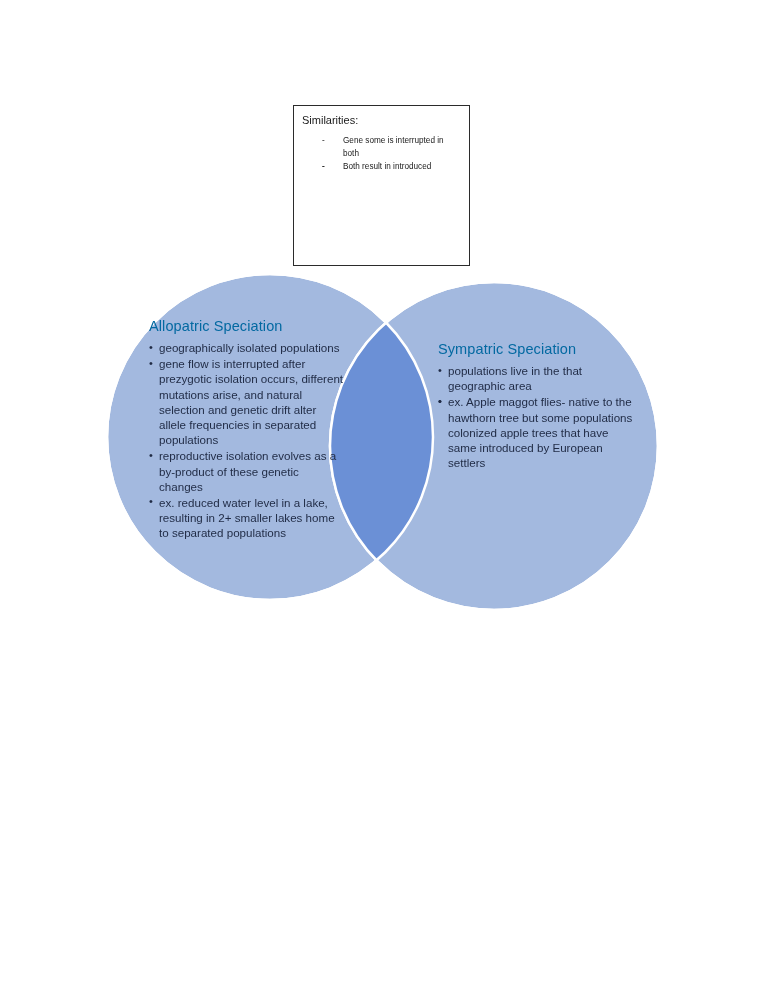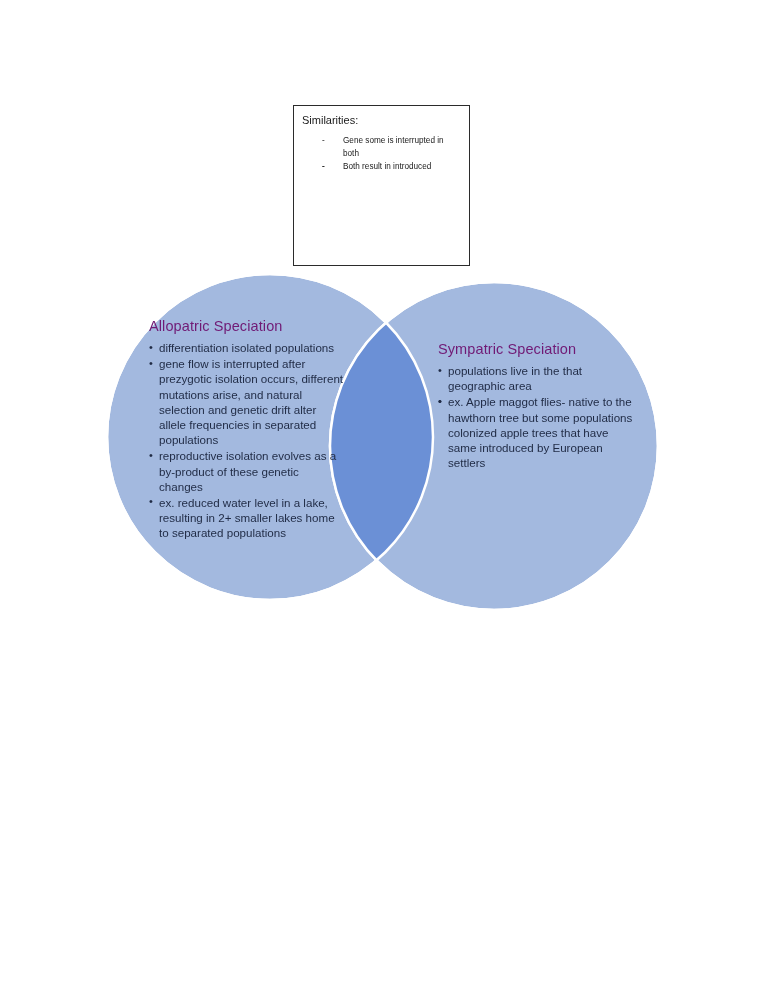--- a/index.html
+++ b/index.html
@@ -61,21 +61,21 @@
     height: 994px;
     pointer-events: none;
   }
 
   .venn-text {
     position: absolute;
     color: #1f2a44;
   }
   .venn-heading {
     font-size: 14.5px;
-    color: #701a75;
+    color: #0369a1;
     letter-spacing: 0.1px;
     margin-bottom: 6px;
     white-space: nowrap;
   }
   .venn-list {
     margin: 0;
     padding: 0;
     list-style: none;
   }
   .venn-list li {
@@ -139,21 +139,21 @@
   </g>
   <circle cx="270" cy="437" r="163" fill="none" stroke="#ffffff" stroke-width="2.5"></circle>
   <circle cx="494" cy="446" r="164" fill="none" stroke="#ffffff" stroke-width="2.5"></circle>
 </svg>
 
 <div id="left-text" class="venn-text">
   <div class="venn-heading">Allopatric Speciation</div>
   <ul class="venn-list">
     <li>
       <span class="bullet">•</span>
-      <span>differentiation isolated populations</span>
+      <span>geographically isolated populations</span>
     </li>
     <li>
       <span class="bullet">•</span>
       <span>gene flow is interrupted after prezygotic isolation occurs, different mutations arise, and natural selection and genetic drift alter allele frequencies in separated populations</span>
     </li>
     <li>
       <span class="bullet">•</span>
       <span>reproductive isolation evolves as a by-product of these genetic changes</span>
     </li>
     <li>

